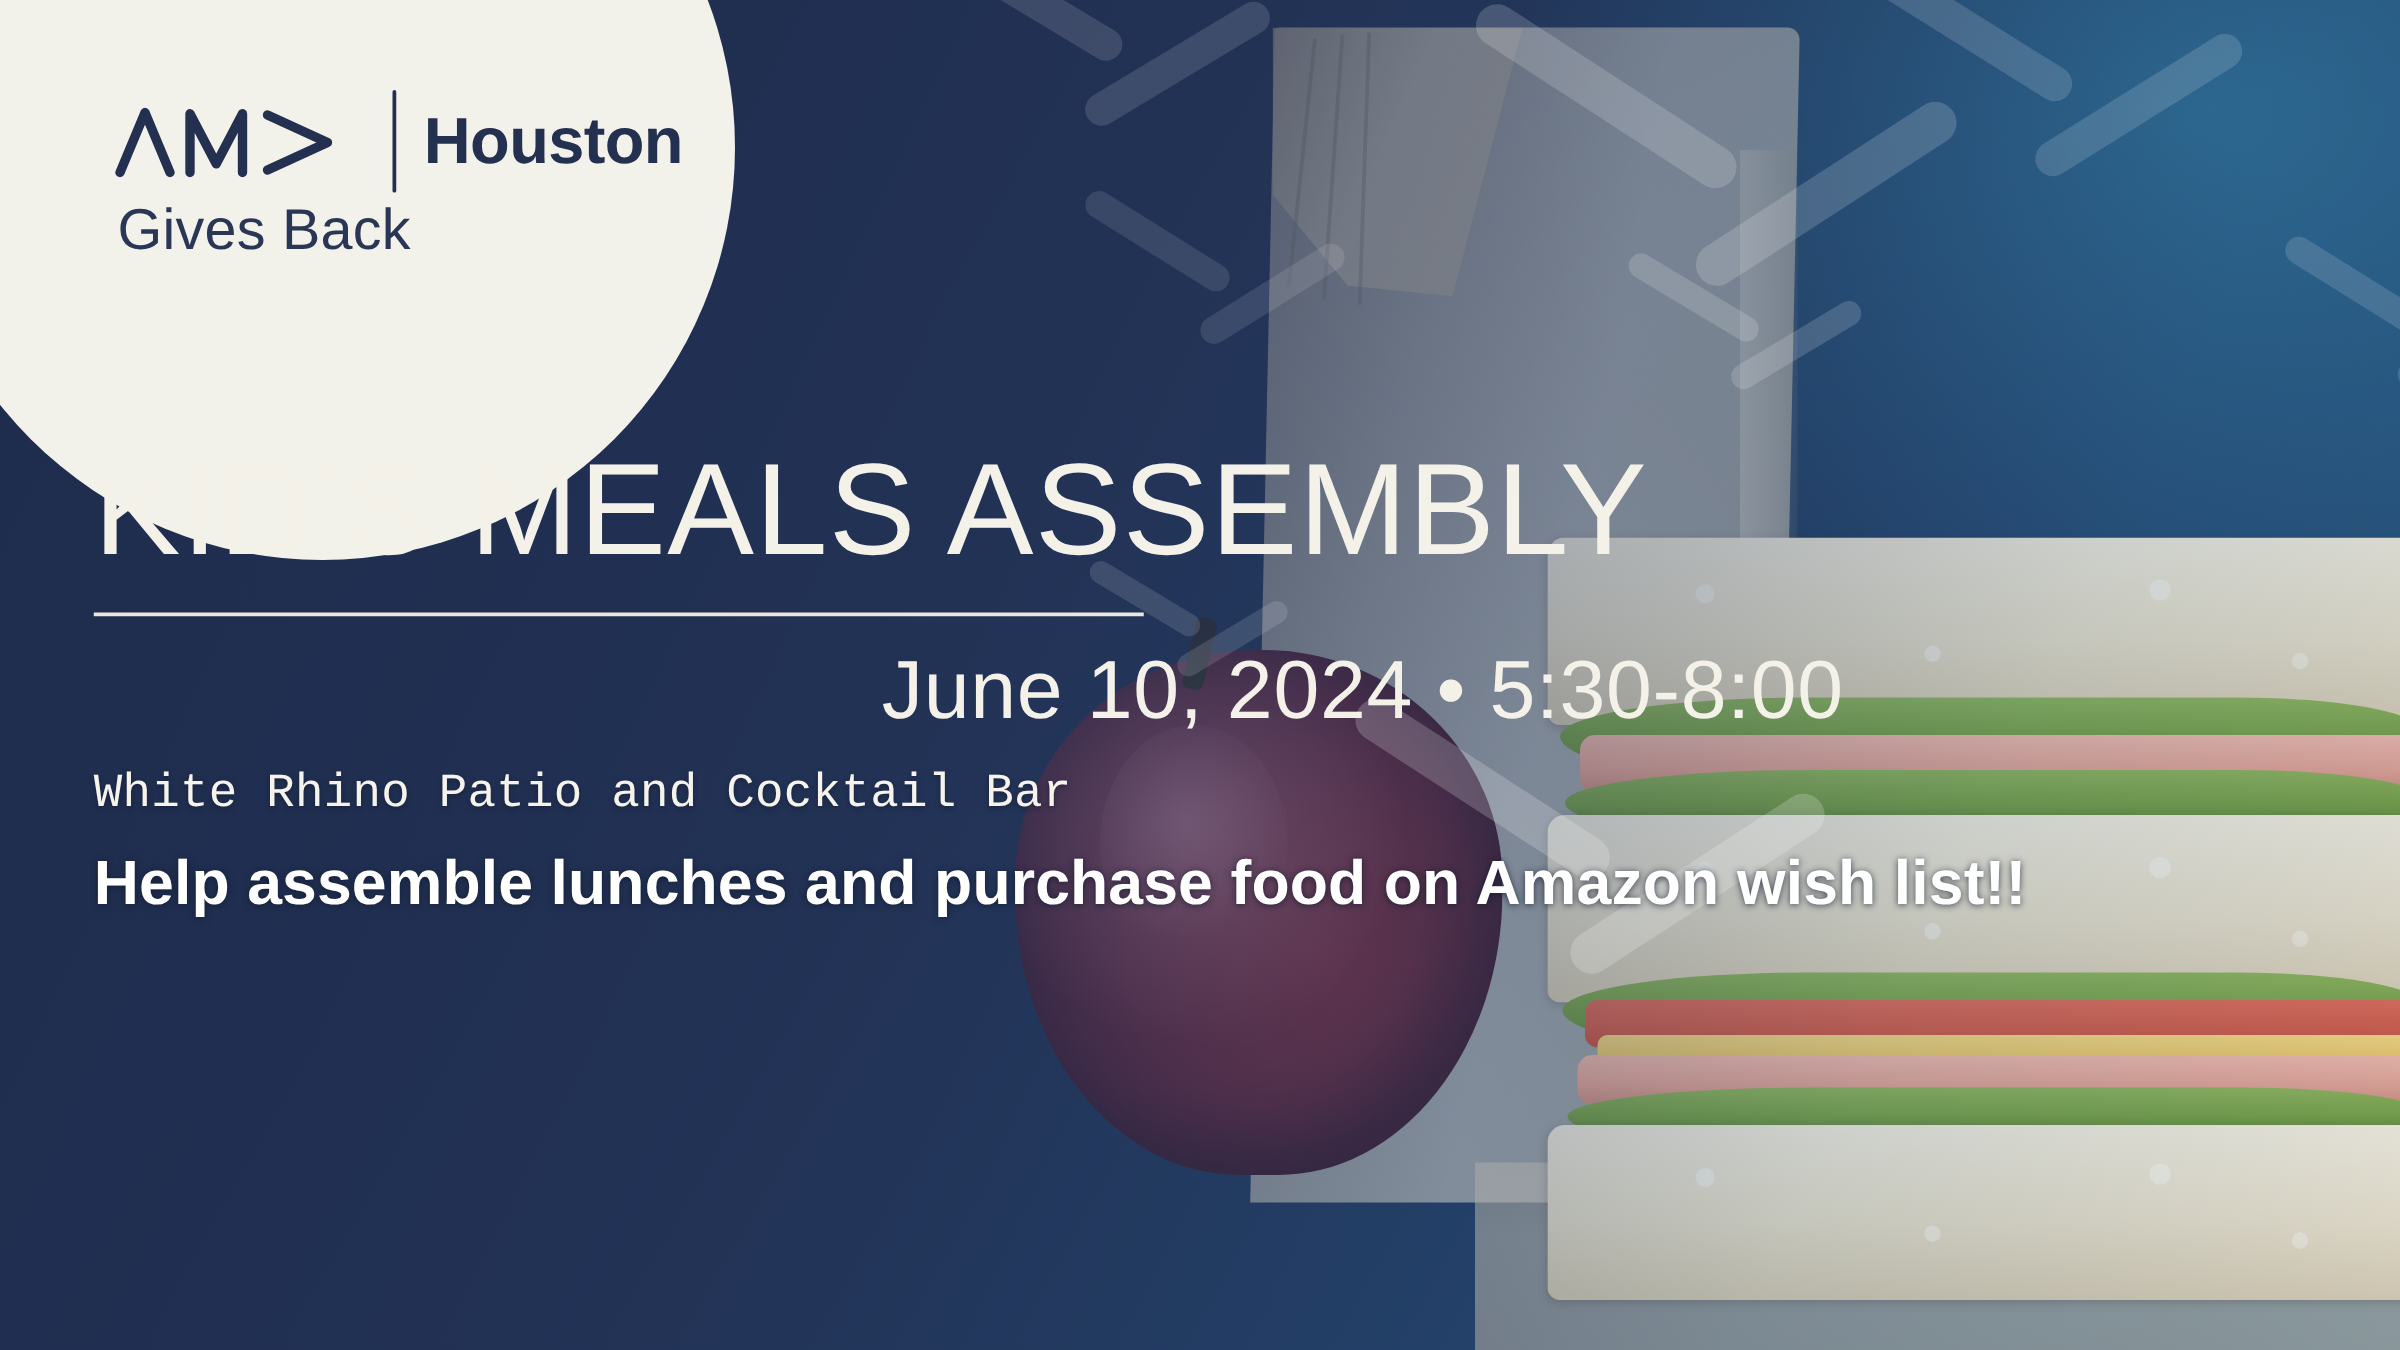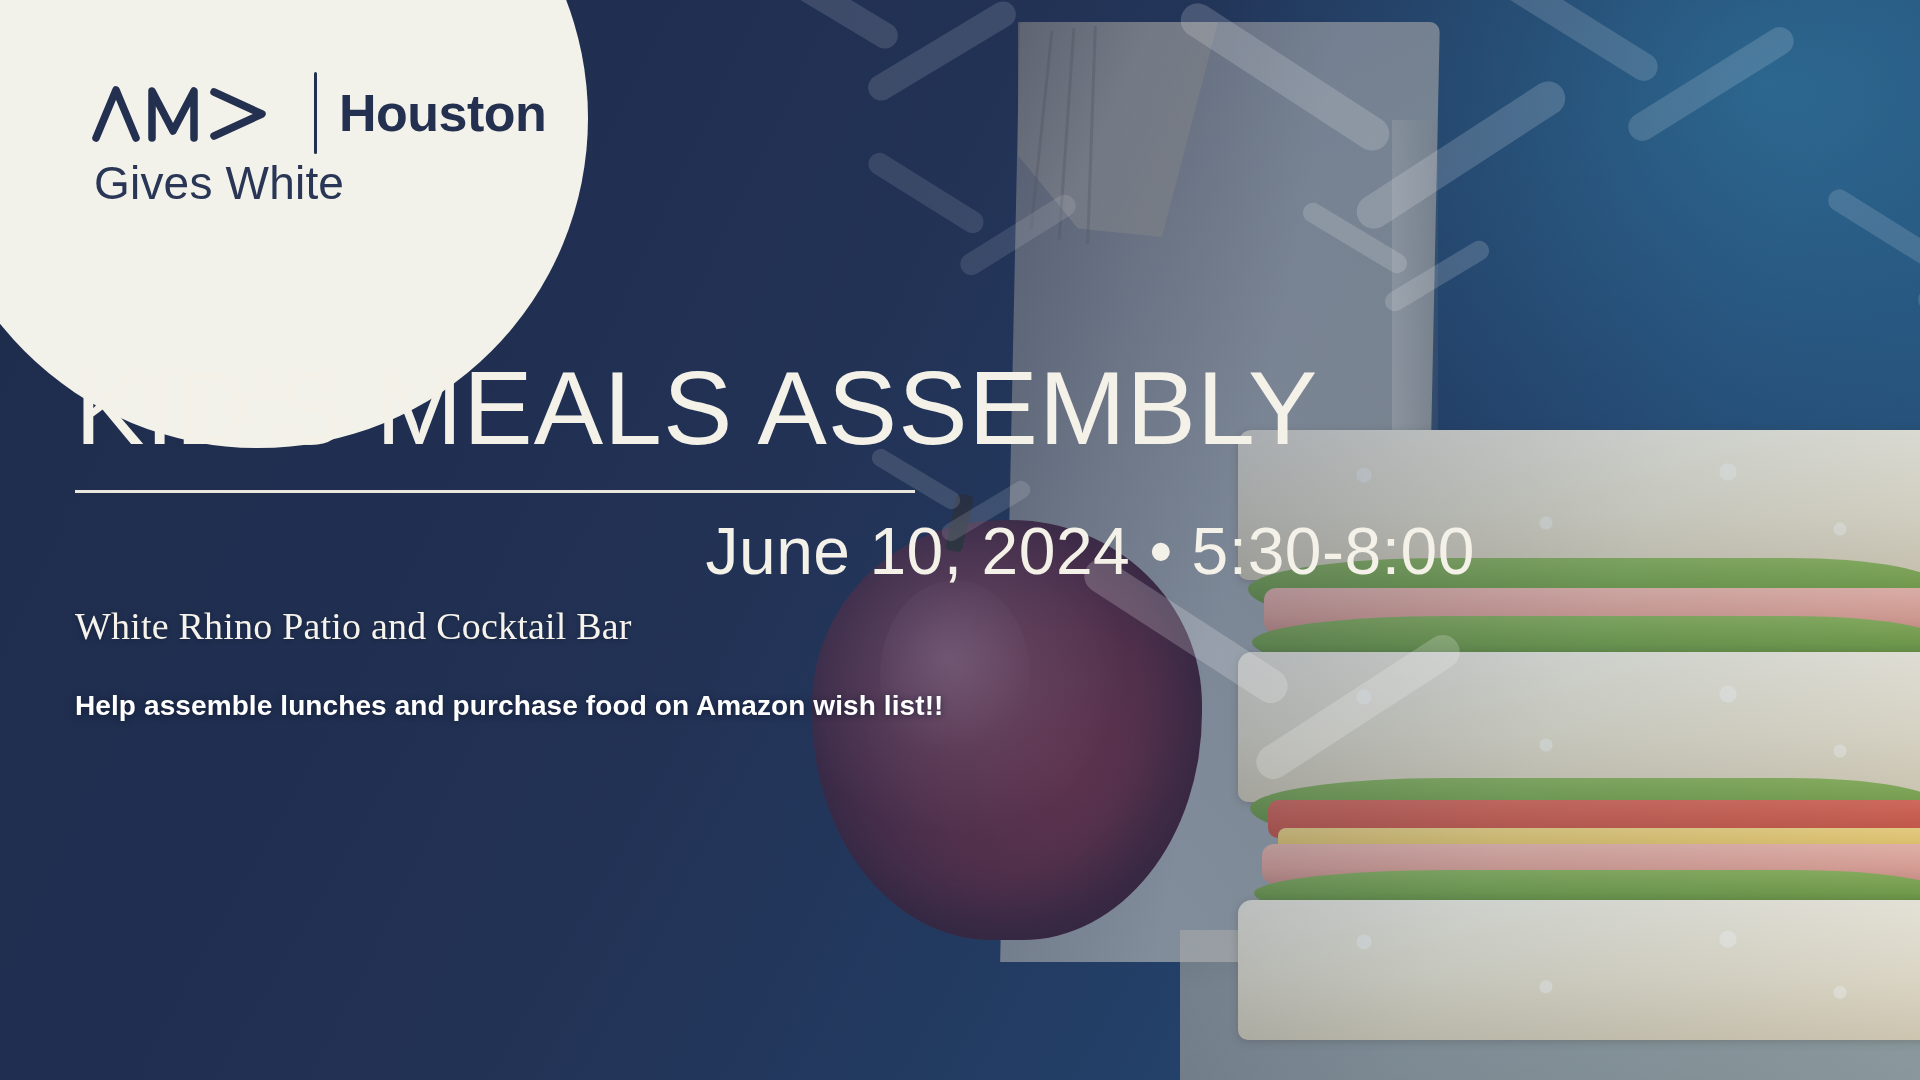--- a/index.html
+++ b/index.html
@@ -159,31 +159,31 @@
     font-family:"Liberation Sans", sans-serif;
     font-weight:normal;
     font-size:66px;
     line-height:1.1;
     color:#f3f1e8;
     letter-spacing:0.5px;
     white-space:nowrap;
     text-align:right;
   }
   .venue-line {
-    margin-top:16px;
-    font-family:Liberation Serif, serif;
+    margin-top:26px;
+    font-family:Liberation Mono, monospace;
     font-size:38px; color:#f5f3ec; letter-spacing:.2px;
     white-space:nowrap;
     text-shadow:0 1px 4px rgba(18,26,45,.6);
   }
   .cta-line {
-    margin-top:42px;
+    margin-top:20px;
     font-family:"Liberation Sans", sans-serif;
     font-weight:bold;
-    font-size:28px; color:#ffffff; letter-spacing:.1px;
+    font-size:50px; color:#ffffff; letter-spacing:.1px;
     white-space:nowrap;
     text-shadow:0 1px 6px rgba(18,26,45,.75);
   }
 </style>
 </head>
 <body>
 
 <div id="poster">
 
   <div class="photo-layer">
@@ -256,21 +256,21 @@
       <svg class="logo-mark" width="200" height="58" viewBox="0 0 200 58">
         <g fill="none" stroke="#24304f" stroke-width="7.5" stroke-linecap="round" stroke-linejoin="round">
           <path d="M4 54 L24 6 L44 54"></path>
           <path d="M60 54 L60 7 L81 47 L102 7 L102 54"></path>
           <path d="M122 8 L170 30 L122 52"></path>
         </g>
       </svg>
       <div style="width:3px;height:82px;background:#24304f;border-radius:2px;"></div>
       <div class="logo-houston">Houston</div>
     </div>
-    <div class="logo-tagline">Gives White</div>
+    <div class="logo-tagline">Gives Back</div>
   </div>
 
   <div class="content">
     <div class="headline">
       <span class="l1">KID’S MEALS ASSEMBLY</span>
     </div>
 
     <div class="rule"></div>
 
     <div class="date-line">June 10, 2024 • 5:30-8:00</div>

